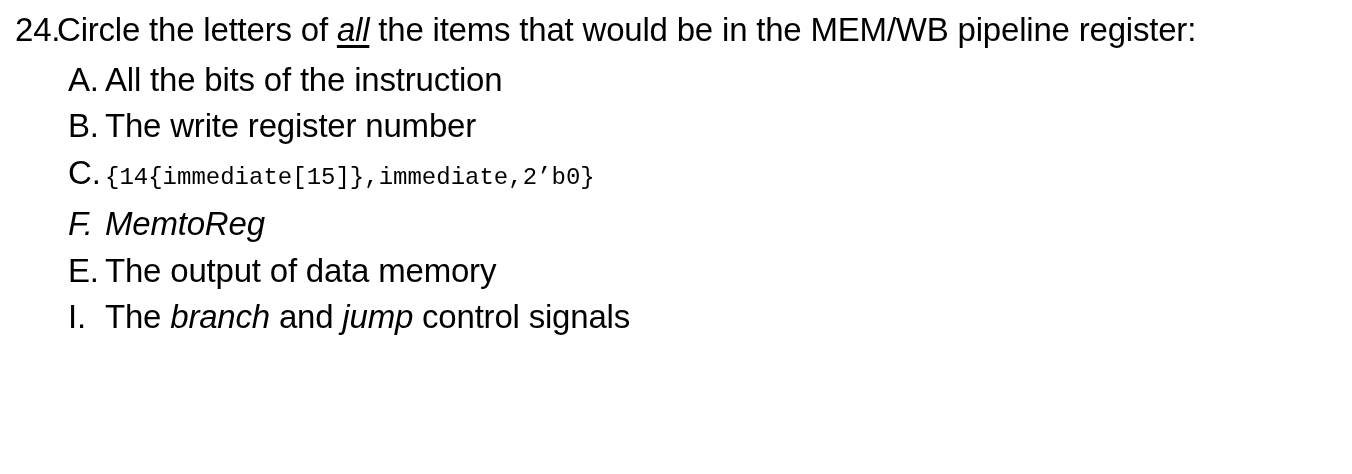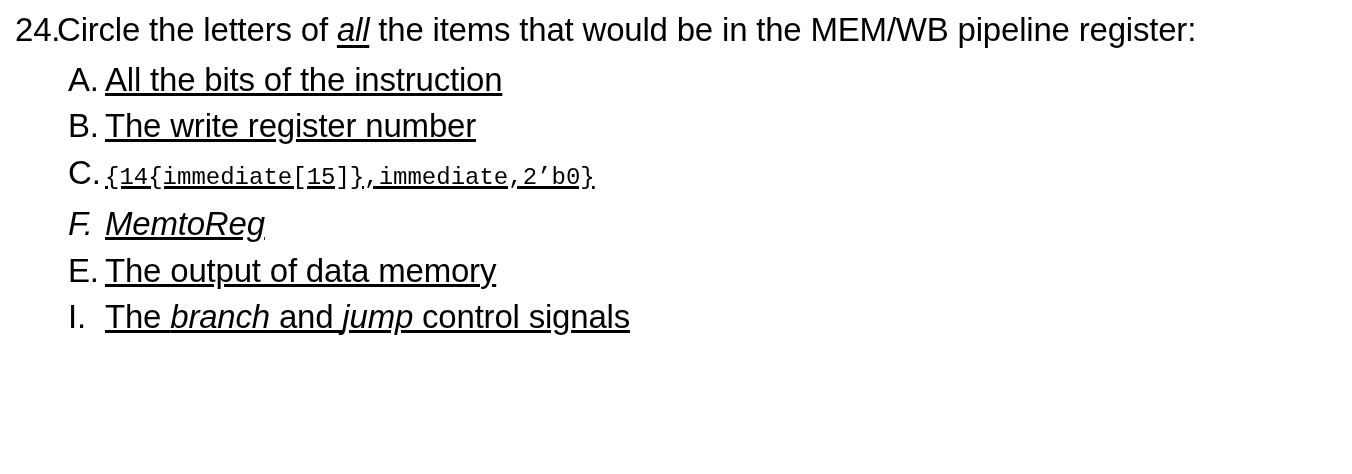--- a/index.html
+++ b/index.html
@@ -27,21 +27,20 @@
   .qnum {
     display: inline-block;
     width: 42px;
   }
   .options {
     margin-left: 53px;
     margin-top: 3px;
   }
   .option-row {
     white-space: nowrap;
-    text-decoration: underline;
   }
   .opt-letter {
     display: inline-block;
     width: 37px;
   }
   .i { font-style: italic; }
   .u { text-decoration: underline; text-underline-offset: 4px; }
   .mono {
     font-family: "Liberation Mono", monospace;
     font-size: 24px;

